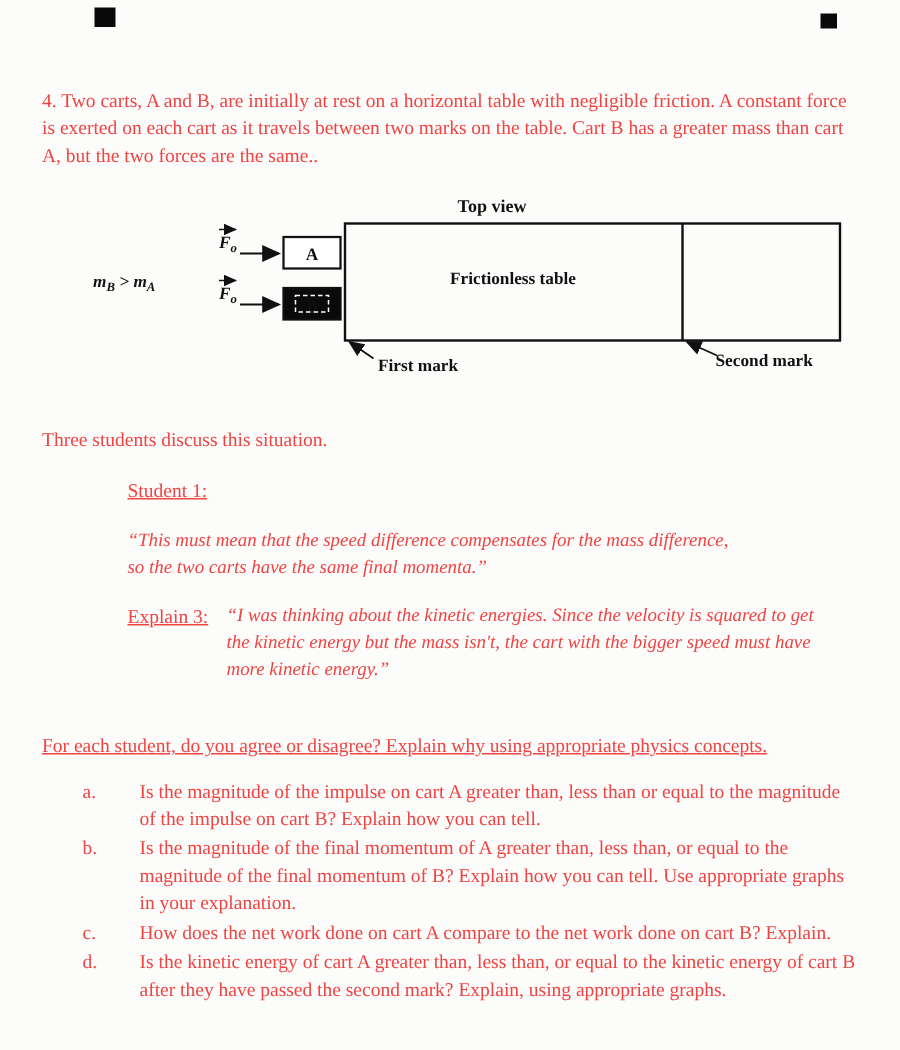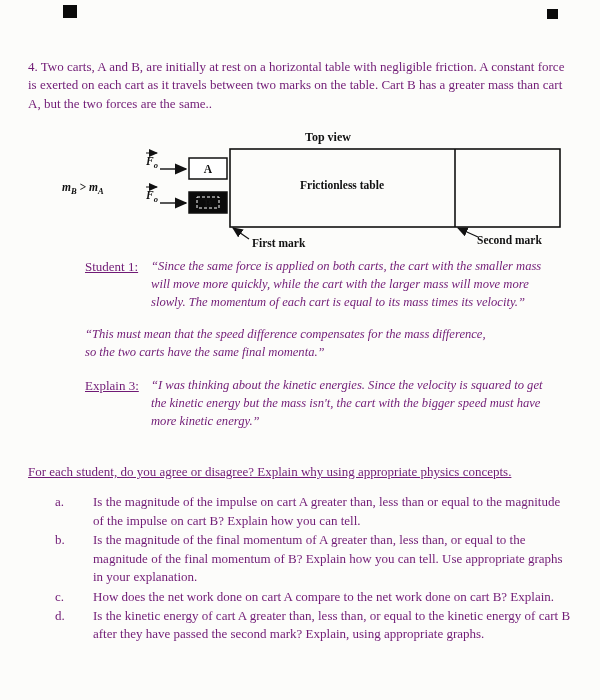--- a/index.html
+++ b/index.html
@@ -1,21 +1,21 @@
 <!DOCTYPE html>
 <html><head>
 <meta charset="utf-8">
 <style>
   html,body{margin:0;padding:0;background:#e8e8e8;}
   .page{
     position:relative;
     width:600px;height:700px;
     margin:0 auto;
     background:#fcfcfa;
-    color:#701a75;
+    color:#ef4444;
     font-family:"Liberation Serif", serif;
     font-size:13px;
     line-height:1.42;
     overflow:hidden;
   }
   .reg-mark{position:absolute;background:#0a0a0a;}
   .reg-mark.tl{left:63px;top:5px;width:14px;height:13px;}
   .reg-mark.tr{left:547px;top:9px;width:11px;height:10px;}
   .content{padding:58px 28px 0 28px;}
   .problem-text{width:548px;margin:0 0 14px 0;}
@@ -75,24 +75,24 @@
         <text x="208" y="80" text-anchor="middle" font-size="11" fill="#fff" class="svg-bold">B</text>
 
         <line x1="249" y1="112" x2="233" y2="101" stroke="#111" stroke-width="1.2" marker-end="url(#arrow)"></line>
         <text x="252" y="120" font-size="11.5" class="svg-bold">First mark</text>
 
         <line x1="478" y1="110" x2="458" y2="101" stroke="#111" stroke-width="1.2" marker-end="url(#arrow)"></line>
         <text x="477" y="117" font-size="11.5" class="svg-bold">Second mark</text>
       </svg>
     </div>
 
+    <p class="intro-line">Three students discuss this situation.</p>
 
     <div class="student-row">
       <span class="student-label">Student 1:</span>
-      <span class="student-quote">“Since the same force is applied on both carts, the cart with the smaller mass will move more quickly, while the cart with the larger mass will move more slowly. The momentum of each cart is equal to its mass times its velocity.”</span>
     </div>
     <div class="student-row">
       <span class="student-quote">“This must mean that the speed difference compensates for the mass difference, so the two carts have the same final momenta.”</span>
     </div>
     <div class="student-row">
       <span class="student-label">Explain 3:</span>
       <span class="student-quote">“I was thinking about the kinetic energies. Since the velocity is squared to get the kinetic energy but the mass isn't, the cart with the bigger speed must have more kinetic energy.”</span>
     </div>
 
     <p class="prompt">For each student, do you agree or disagree? Explain why using appropriate physics concepts.</p>

